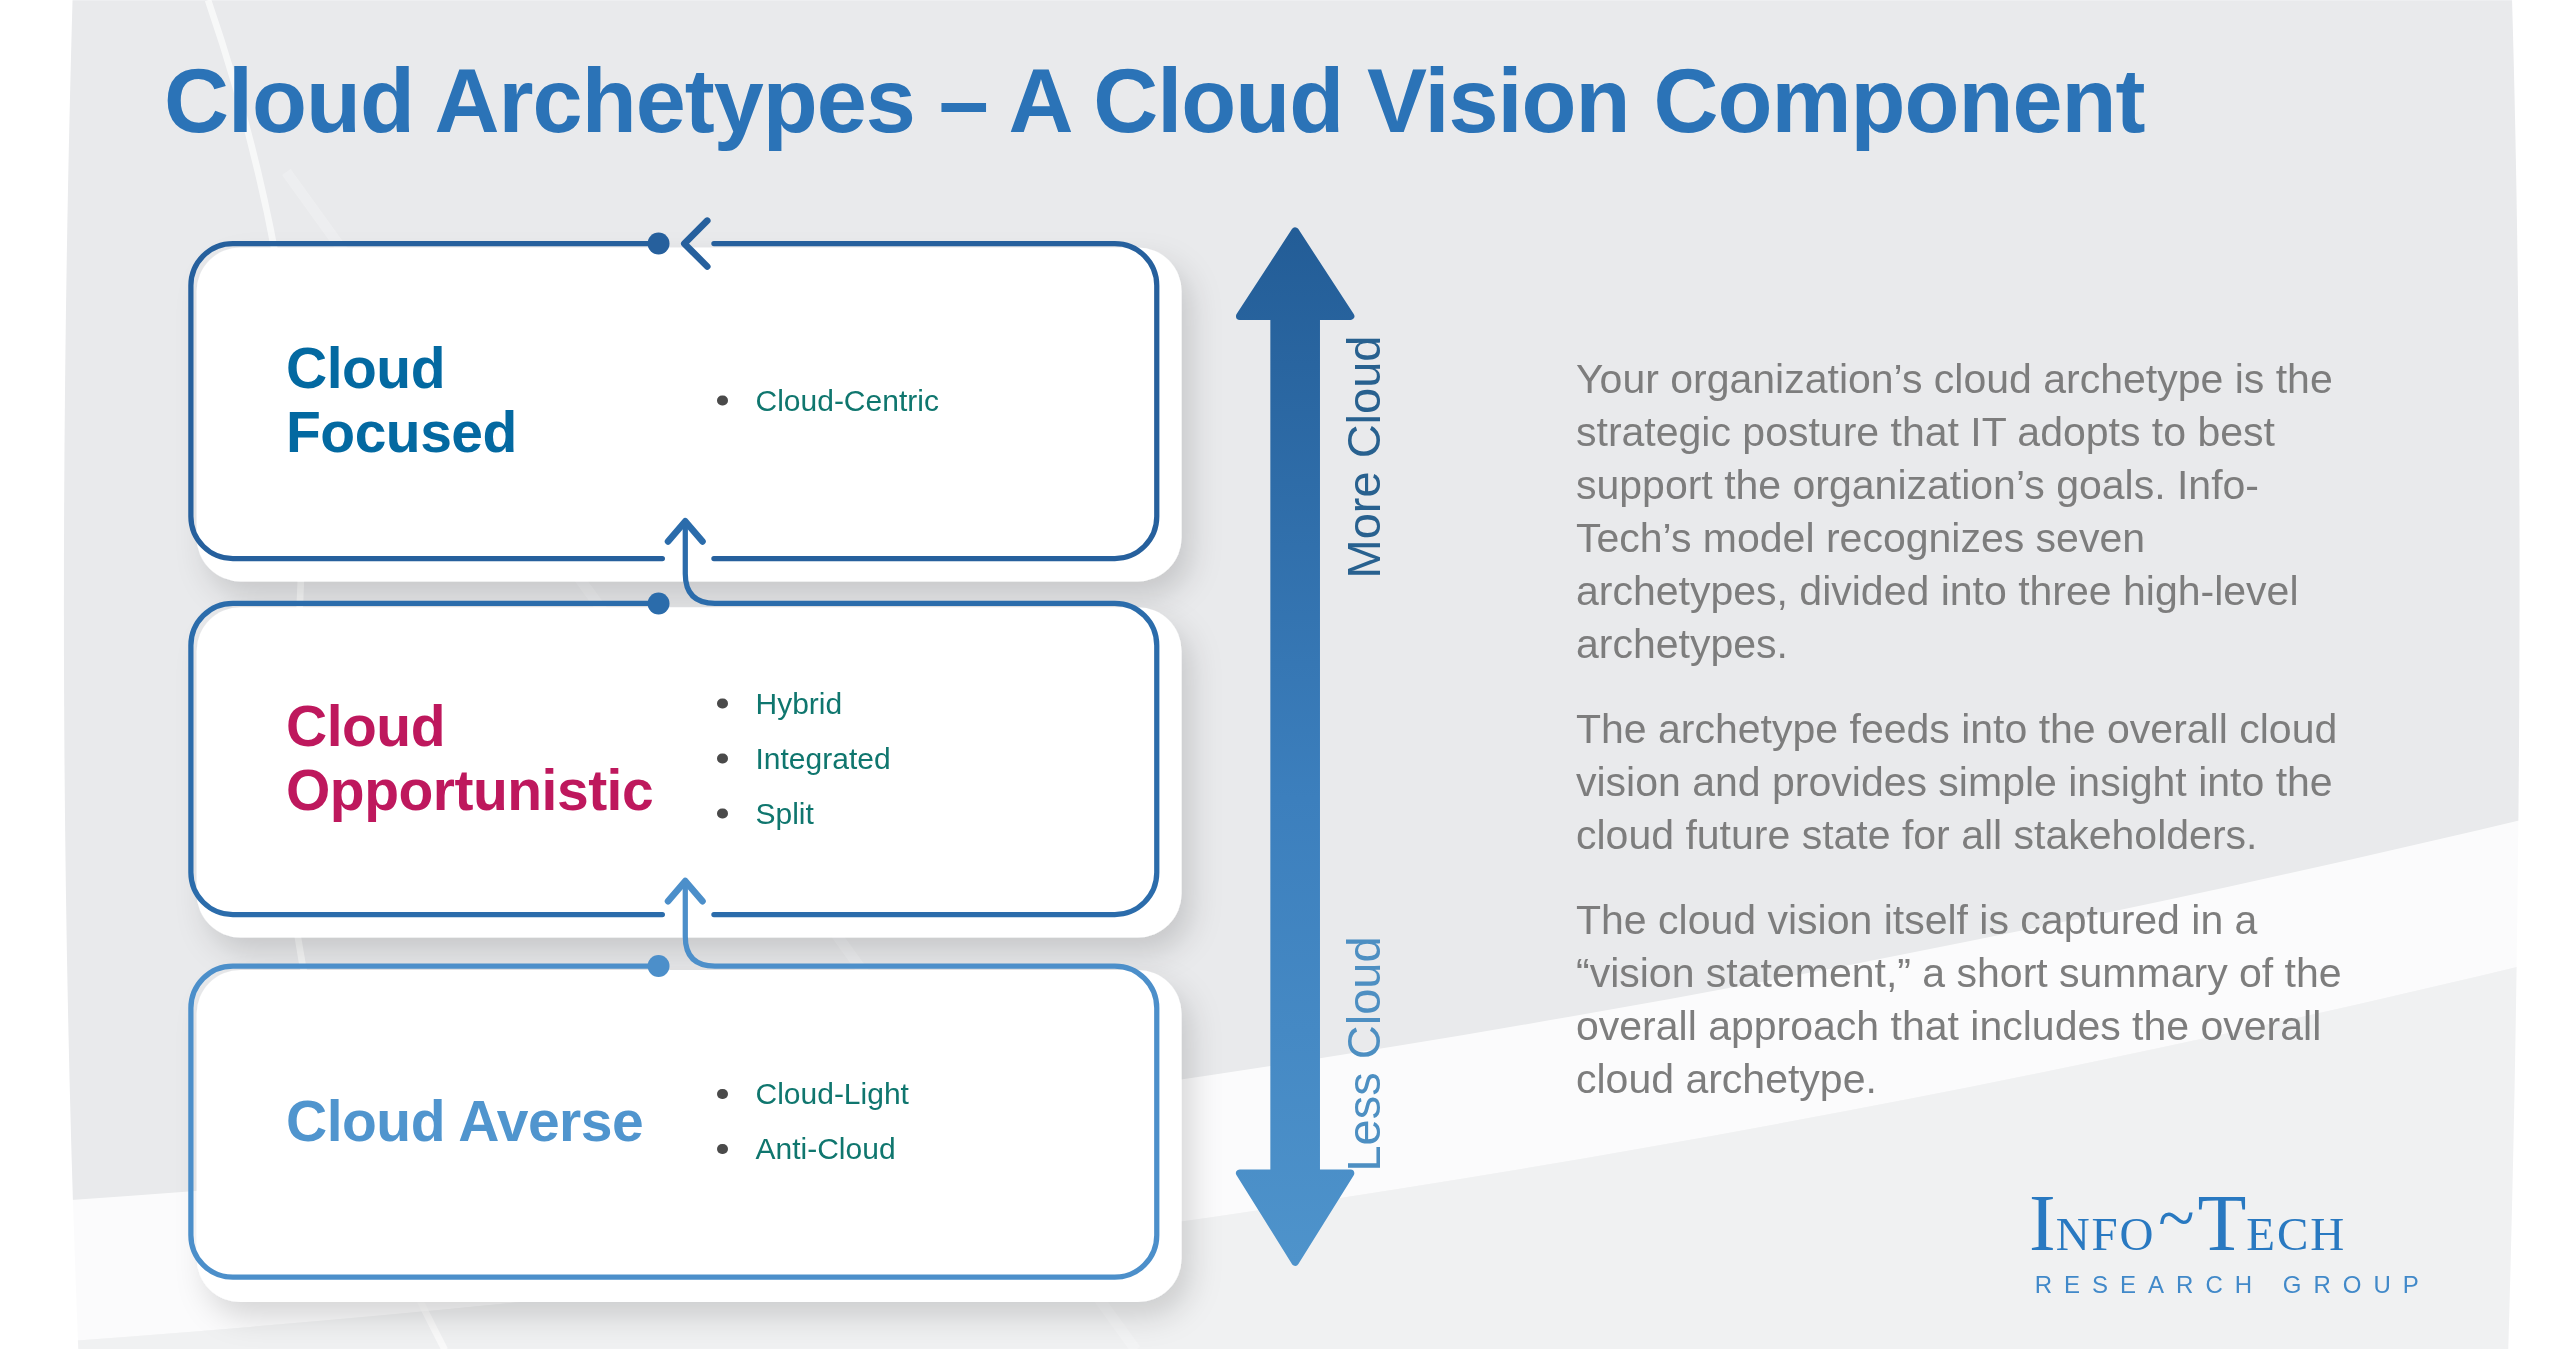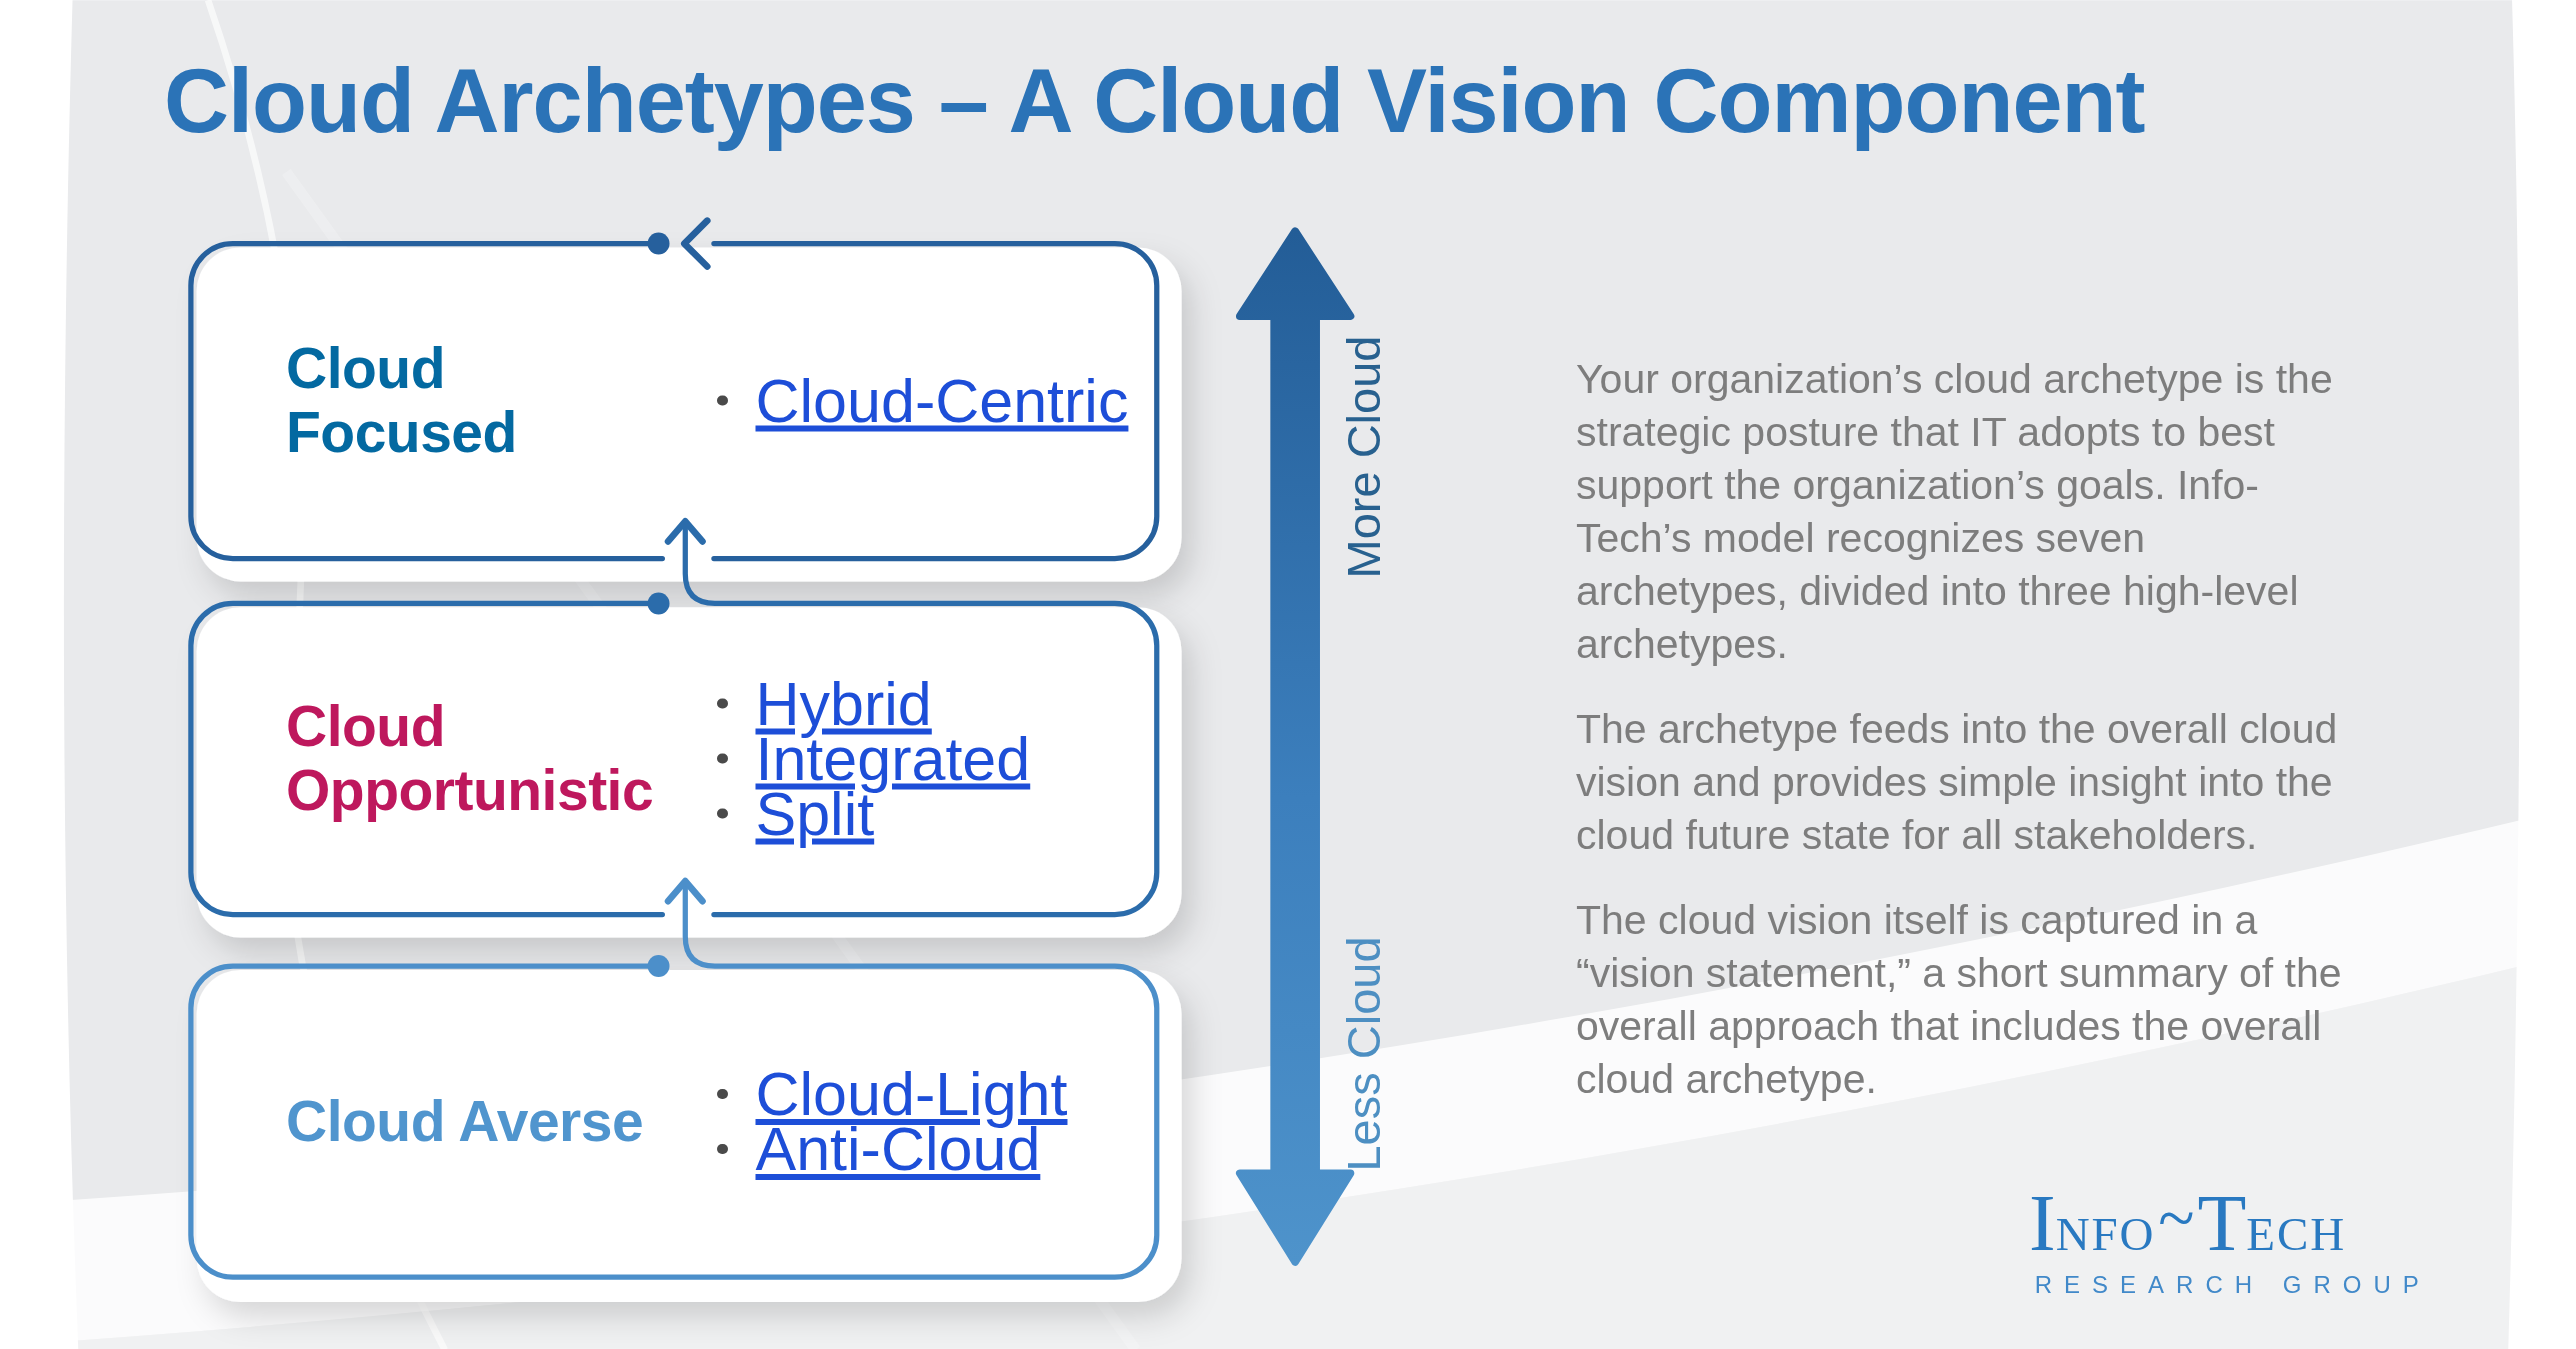--- a/index.html
+++ b/index.html
@@ -53,24 +53,23 @@
     left: 431px;
     top: 50%;
     transform: translateY(-50%);
     display: flex;
     flex-direction: column;
   }
   .bullet-row {
     display: flex;
     align-items: center;
     height: 55px;
-    font-size: 61px;
-    color: #1d4ed8;
-    white-space: nowrap;
-    text-decoration: underline;
+    font-size: 30px;
+    color: #0f766e;
+    white-space: nowrap;
   }
   .bullet-glyph {
     width: 10.5px; height: 10.5px;
     border-radius: 50%;
     background: #4a4a4a;
     margin-right: 28px;
     flex: 0 0 auto;
   }
   .axis-label {
     position: absolute;

